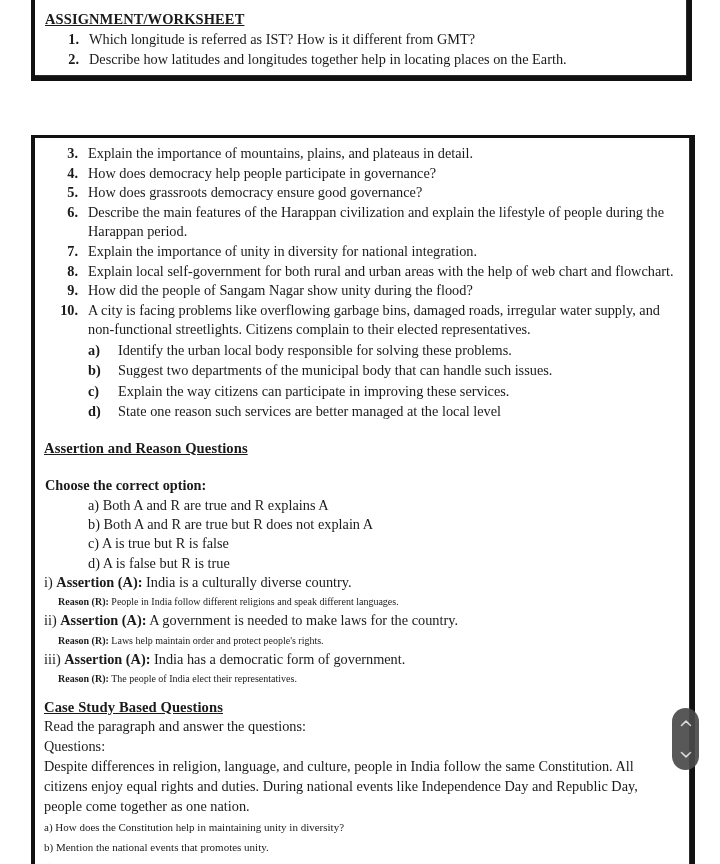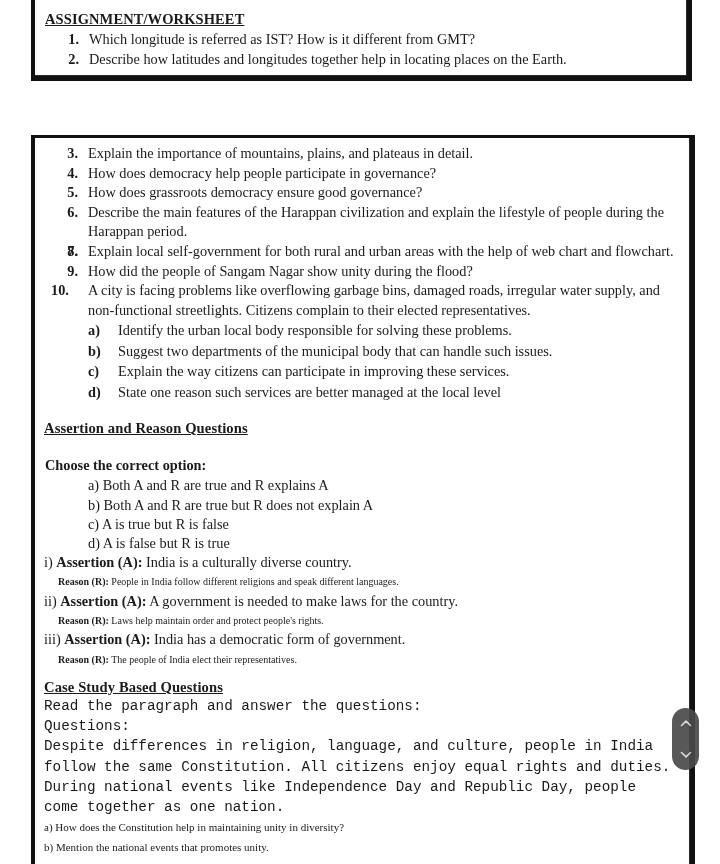--- a/index.html
+++ b/index.html
@@ -85,21 +85,21 @@
     line-height: 19.6px;
     margin: 0;
   }
   ol.qlist > li .num {
     position: absolute;
     left: 0;
     width: 34px;
     text-align: right;
     font-weight: bold;
   }
-  ol.qlist > li.wide .num { width: 36px; left: -2px; text-align: center; }
+  ol.qlist > li.wide .num { width: 36px; left: -2px; }
 
   
   #box-two {
     left: 33px;
     top: 137px;
     width: 657px;
     height: 760px;
   }
   #box-two::after {
     border-bottom: none;
@@ -165,21 +165,20 @@
   .ar-item { font-size: 14.3px; line-height: 19.3px; }
   .ar-item .label { font-weight: bold; }
   .ar-reason { font-size: 10px; line-height: 19.3px; padding-left: 14px; }
   .ar-reason .label { font-weight: bold; }
 
   
   p.flow {
     font-size: 14.3px;
     line-height: 20.2px;
     margin: 0;
-    font-family: Liberation Mono, monospace;
   }
   ul.plain {
     list-style: none;
     margin: 0;
     padding: 0;
   }
   ul.plain li {
     font-size: 11px;
     line-height: 20.3px;
   }
@@ -243,20 +242,21 @@
       <li>
         <span class="num">5.</span>
         <span>How does grassroots democracy ensure good governance?</span>
       </li>
       <li>
         <span class="num">6.</span>
         <span>Describe the main features of the Harappan civilization and explain the lifestyle of people during the Harappan period.</span>
       </li>
       <li>
         <span class="num">7.</span>
+        <span>Explain the importance of unity in diversity for national integration.</span>
       </li>
       <li>
         <span class="num">8.</span>
         <span>Explain local self-government for both rural and urban areas with the help of web chart and flowchart.</span>
       </li>
       <li>
         <span class="num">9.</span>
         <span>How did the people of Sangam Nagar show unity during the flood?</span>
       </li>
       <li class="wide">

